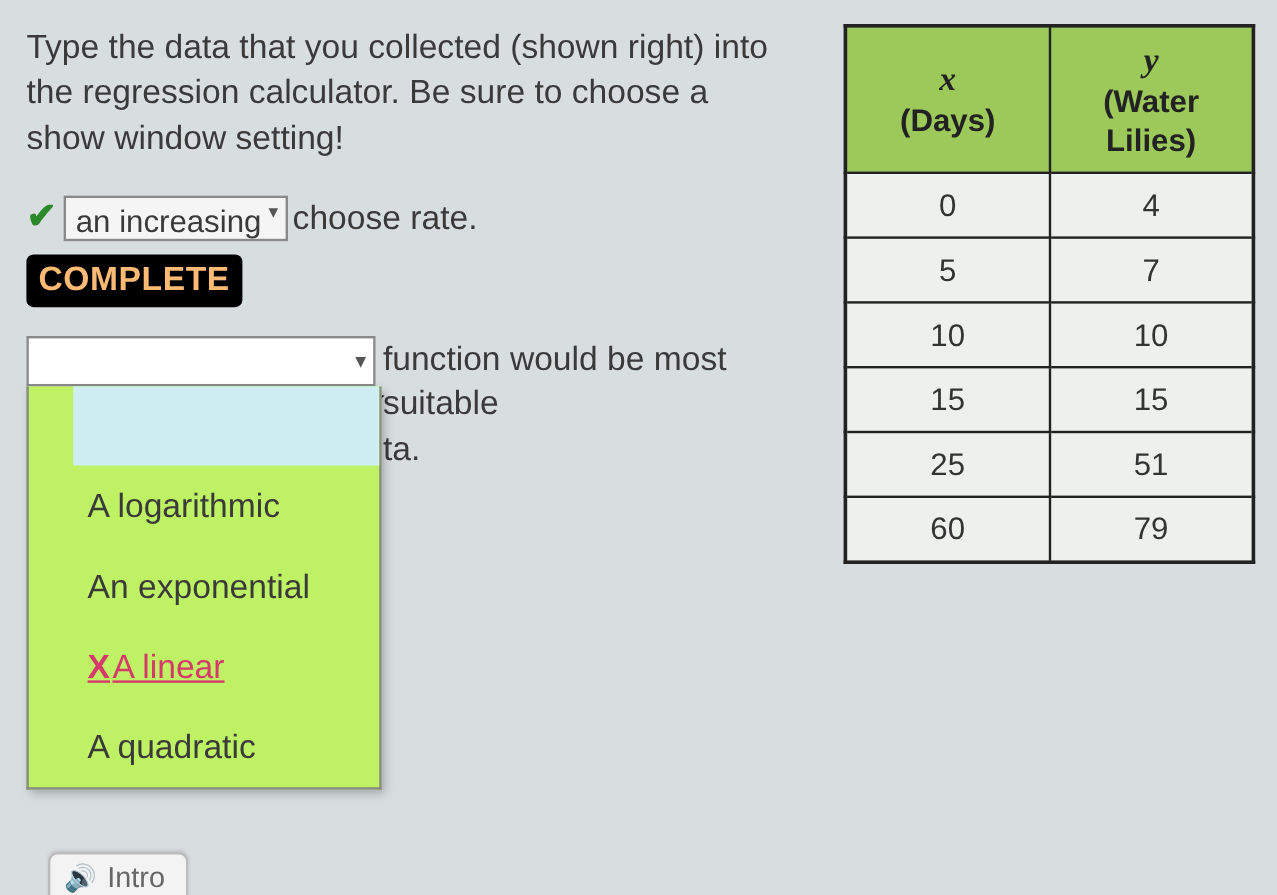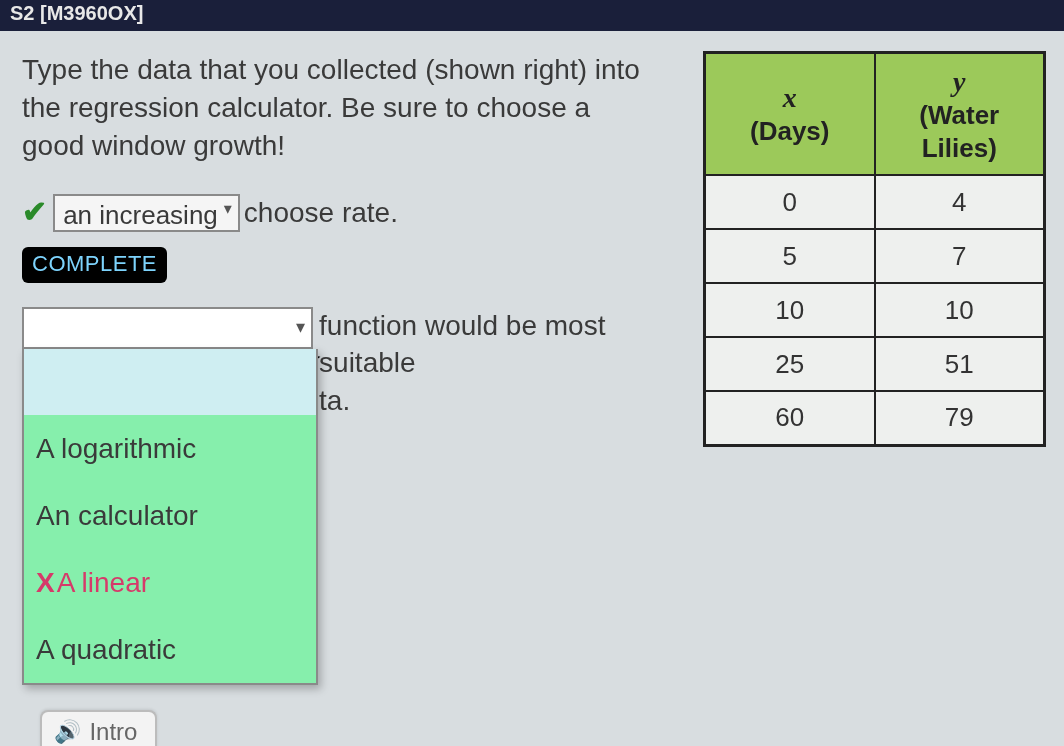--- a/index.html
+++ b/index.html
@@ -58,23 +58,23 @@
     height: 38px;
   }
   .select-box .chev {
     margin-left: 6px;
     font-size: 16px;
     color: #555;
   }
   .complete-badge {
     display: inline-block;
     background: #000;
-    color: #7dd3fc;
-    font-weight: normal;
-    font-size: 22px;
+    color: #fdba74;
+    font-weight: bold;
+    font-size: 28px;
     padding: 2px 10px 4px 10px;
     border-radius: 6px;
     letter-spacing: 0.5px;
     margin-bottom: 24px;
   }
   .dropdown-area {
     position: relative;
   }
   .dd-trigger-row {
     display: flex;
@@ -108,36 +108,38 @@
   .dd-text-right {
     font-size: 28px;
     color: #3a3a3a;
     line-height: 1.35;
   }
   .dd-panel {
     position: absolute;
     left: 0;
     top: 42px;
     width: 296px;
-    background: #86efac;
+    background: #bef264;
     border: 2px solid #8a8a8a;
     border-top: none;
     box-shadow: 3px 4px 8px rgba(0,0,0,0.25);
+    padding-left: 37px;
   }
   .dd-option {
     padding: 14px 12px;
     font-size: 28px;
     color: #3a3a3a;
     border-top: 1px solid rgba(0,0,0,0);
   }
   .dd-option.highlight {
     background: #cfeef2;
   }
   .dd-option.wrong {
     color: #d63a6a;
+    text-decoration: underline;
   }
   .x-mark {
     color: #d63a6a;
     font-weight: bold;
     margin-right: 2px;
   }
   .right-col {
     flex: 0 0 auto;
   }
   table.data {
@@ -192,32 +194,29 @@
   .page-wrap {
     position: relative;
     height: 746px;
   }
 </style>
 </head>
 <body>
 
 <div class="page-wrap">
 
-  <div class="top-bar">
-    <span>S2 [M3960OX]</span>
-  </div>
 
   <div class="content-area">
 
     <div class="left-col">
 
       <div class="intro-para">
         <div>Type the data that you collected (shown right) into</div>
         <div>the regression calculator. Be sure to choose a</div>
-        <div>good window growth!</div>
+        <div>show window setting!</div>
       </div>
 
       <div class="inline-row">
         <span class="check-icon">✔</span>
         <span class="select-box">
           <span>an increasing</span>
           <span class="chev">▾</span>
         </span>
         <span>choose rate.</span>
       </div>
@@ -237,21 +236,21 @@
         <span class="cursor">➤</span>
 
         <div class="dd-panel">
           <div class="dd-option highlight">
             <span></span>&nbsp;
           </div>
           <div class="dd-option">
             <span>A logarithmic</span>
           </div>
           <div class="dd-option">
-            <span>An calculator</span>
+            <span>An exponential</span>
           </div>
           <div class="dd-option wrong">
             <span class="x-mark">X</span><span>A linear</span>
           </div>
           <div class="dd-option">
             <span>A quadratic</span>
           </div>
         </div>
       </div>
 
@@ -278,20 +277,24 @@
           </tr>
           <tr>
             <td>5</td>
             <td>7</td>
           </tr>
           <tr>
             <td>10</td>
             <td>10</td>
           </tr>
           <tr>
+            <td>15</td>
+            <td>15</td>
+          </tr>
+          <tr>
             <td>25</td>
             <td>51</td>
           </tr>
           <tr>
             <td>60</td>
             <td>79</td>
           </tr>
         </tbody>
       </table>
     </div>

